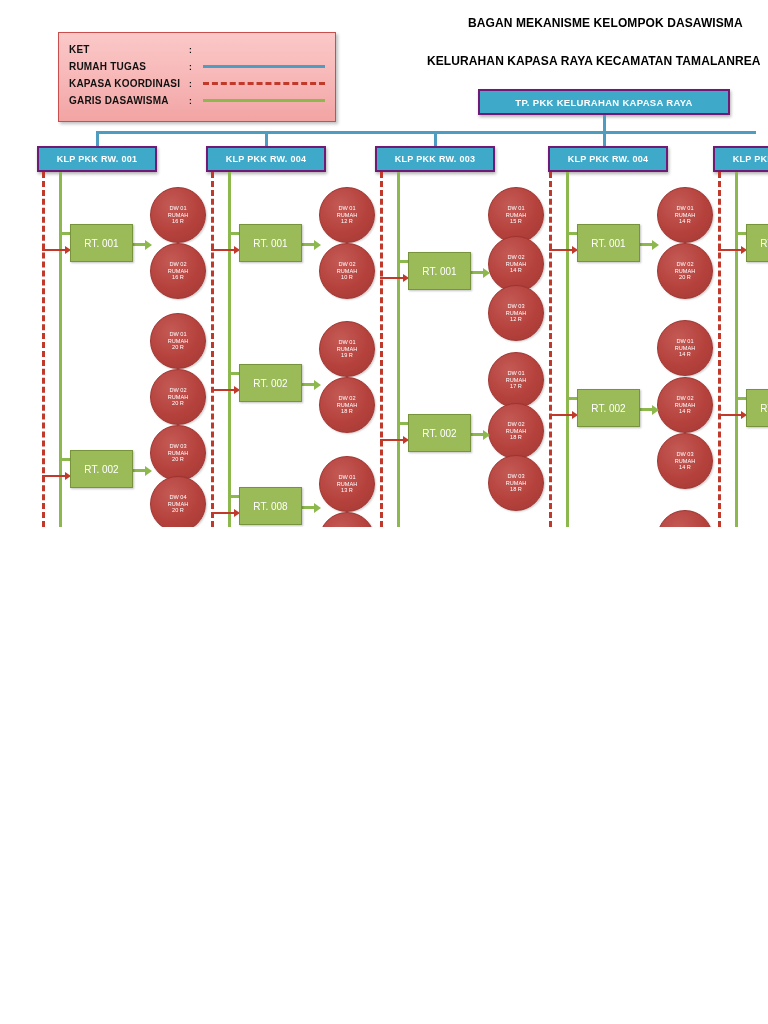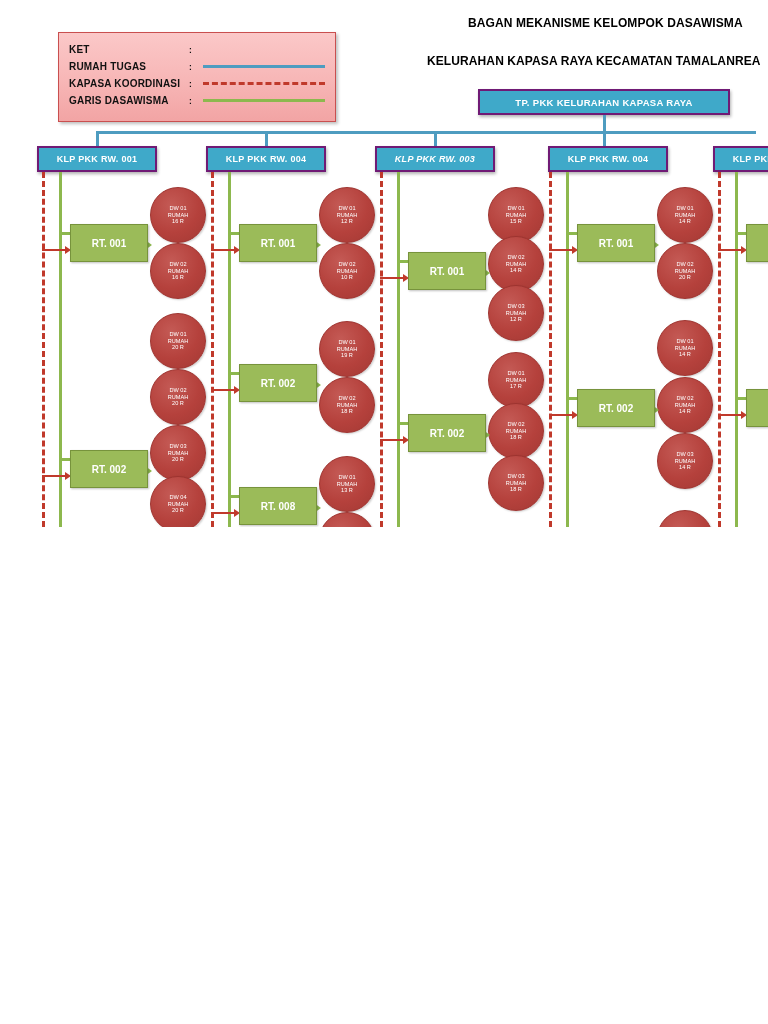--- a/index.html
+++ b/index.html
@@ -72,23 +72,23 @@
   .blue-ln { position:absolute; background:#4e9cc0; }
 
   
   .v-konsultasi { position:absolute; width:3px; background:#8db84e; }
   .v-koordinasi {
     position:absolute; width:0; border-left:3px dashed #c0392b;
   }
 
   
   .rt-box {
-    position:absolute; width:78px; height:38px;
+    position:absolute; width:63px; height:38px;
     background:#9BBB59; border:1.5px solid #77933C;
-    color:#fff; font-weight:bold; font-size:10px;
+    color:#fff; font-weight:normal; font-size:10px;
     display:flex; align-items:center; justify-content:center;
     box-shadow: 1px 1px 2px rgba(0,0,0,.25);
     z-index: 6;
   }
 
   
   .dw-circle {
     position:absolute; width:56px; height:56px; border-radius:50%;
     background: radial-gradient(circle at 38% 32%, #c45a55 0%, #b5413c 55%, #a33934 100%);
     border:1px solid #9e3430;
@@ -237,21 +237,21 @@
         <div class="green-arrow" style="left: 301px; top: 506px; width: 14px;"></div>
         <div class="dw-circle" style="left: 319px; top: 456px;">
           <span>DW 01</span>
           <span>RUMAH</span>
           <span>13 R</span>
         </div>
         <div class="dw-circle" style="left: 319px; top: 512px;">
           <span></span>
         </div>
         <div class="blue-ln" style="left: 434px; top: 131px; width: 3px; height: 15px;"></div>
-        <div class="blue-box rw-box" style="left: 375px; font-style: italic;">KLP PKK RW. 003</div>
+        <div class="blue-box rw-box" style="left: 375px;">KLP PKK RW. 003</div>
         <div class="v-koordinasi" style="left: 380px; top: 172px; height: 355px;"></div>
         <div class="v-konsultasi" style="left: 397px; top: 172px; height: 355px;"></div>
         <div class="green-stub" style="left: 397px; top: 260px; width: 11px;"></div>
         <div class="red-arrow" style="left: 380px; top: 277px; width: 24px;"></div>
         <div class="rt-box" style="left: 408px; top: 252px;">RT. 001</div>
         <div class="green-arrow" style="left: 470px; top: 271px; width: 14px;"></div>
         <div class="dw-circle" style="left: 488px; top: 187px;">
           <span>DW 01</span>
           <span>RUMAH</span>
           <span>15 R</span>

